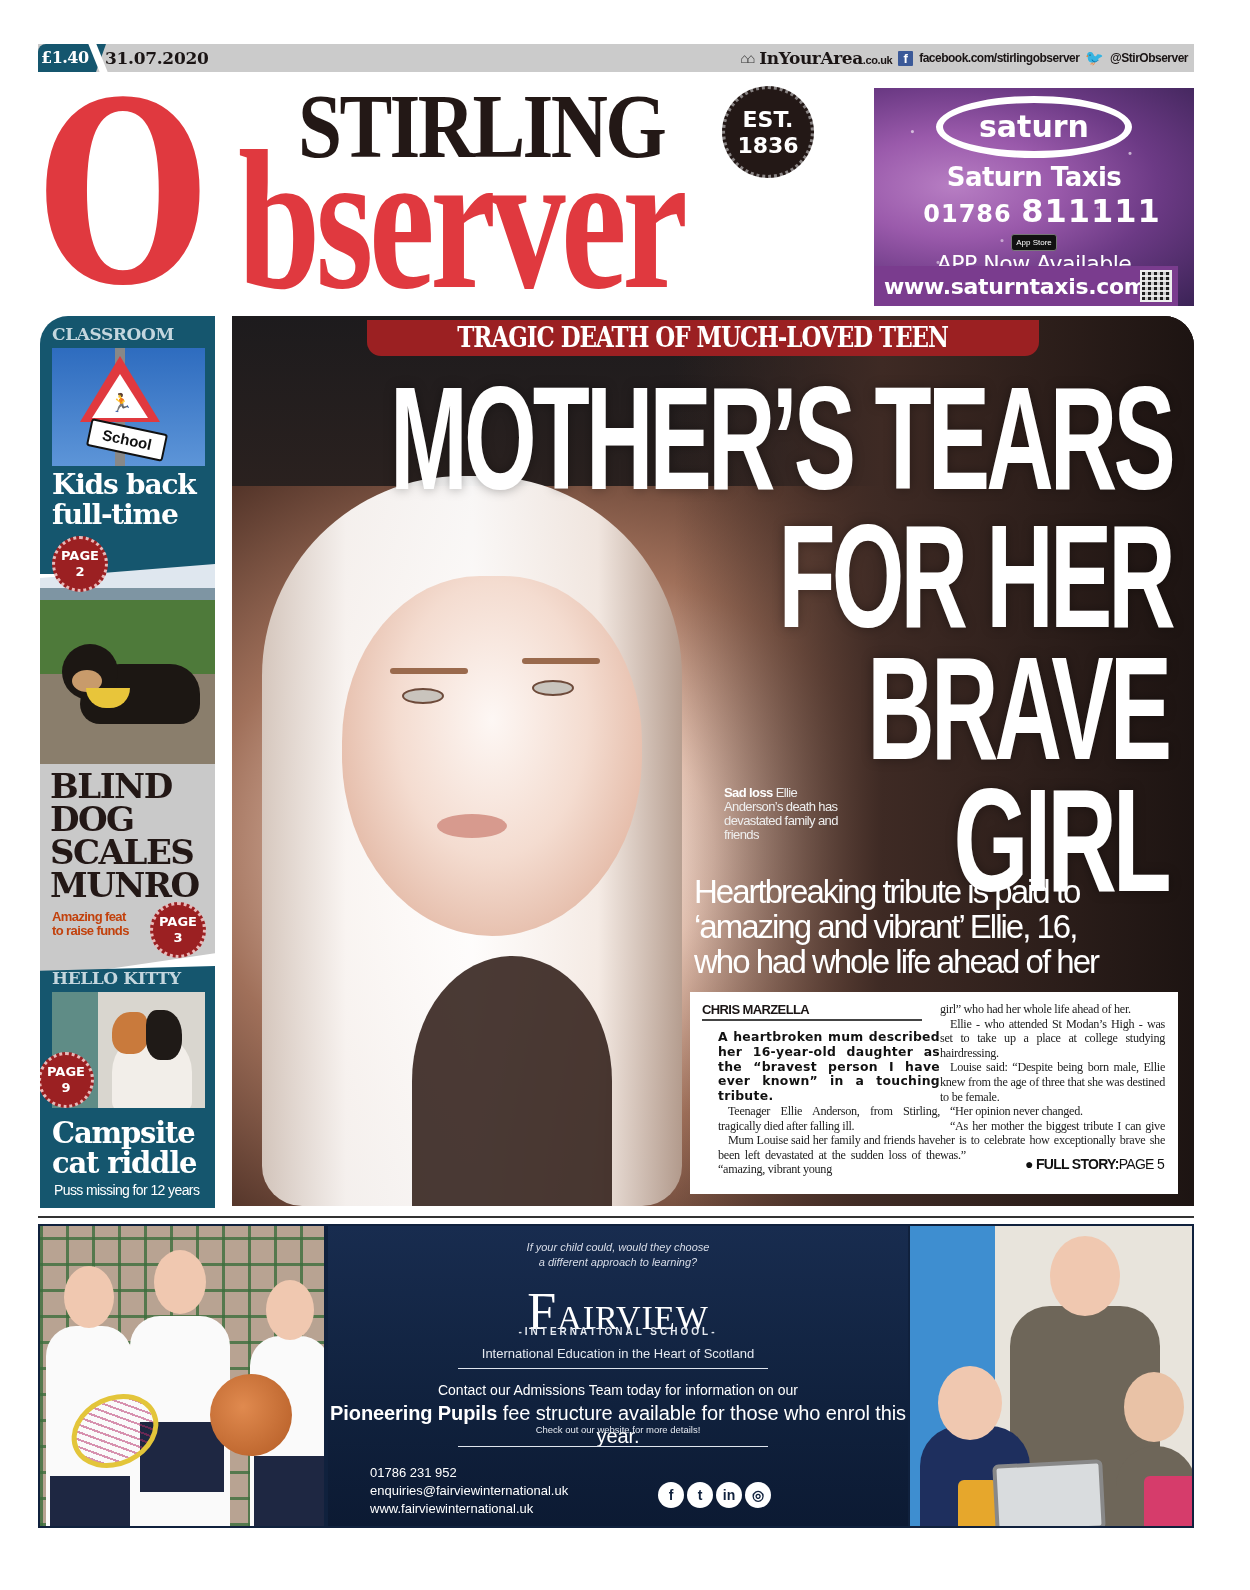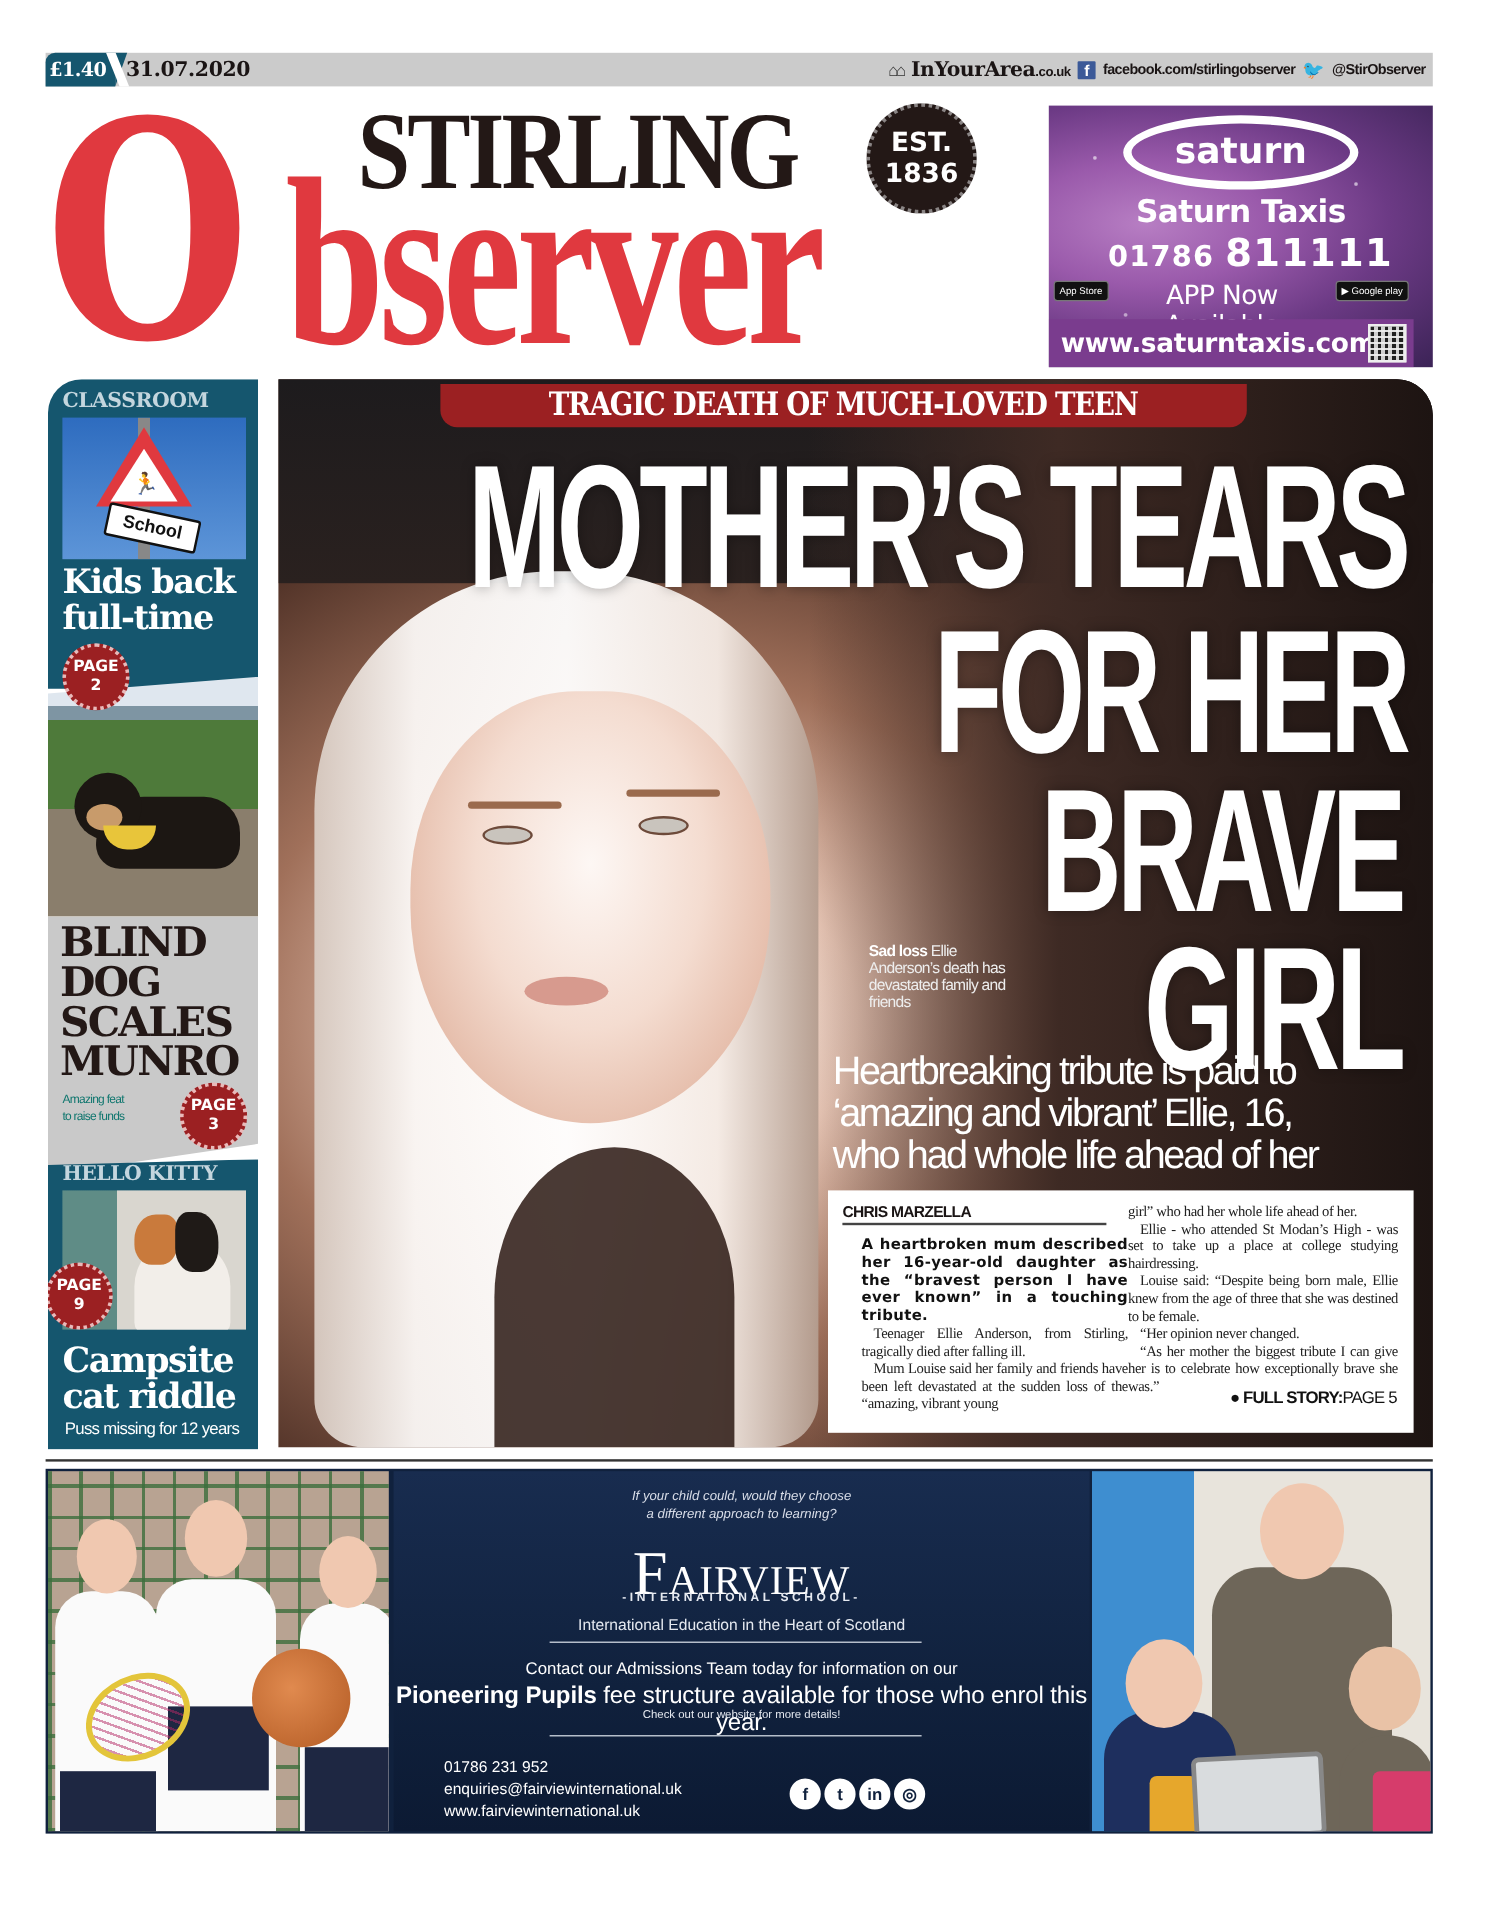--- a/index.html
+++ b/index.html
@@ -42,21 +42,21 @@
      radial-gradient(circle at 12% 20%, rgba(255,255,255,.6) 0 1px, transparent 2px),
      radial-gradient(circle at 40% 70%, rgba(255,255,255,.5) 0 1px, transparent 2px),
      radial-gradient(circle at 80% 30%, rgba(255,255,255,.6) 0 1px, transparent 2px),
      radial-gradient(circle at 70% 55%, rgba(255,255,255,.4) 0 1px, transparent 2px),
      radial-gradient(circle at 20% 80%, rgba(255,255,255,.5) 0 1px, transparent 2px); }
   .saturn-logo { position: absolute; left: 62px; top: 8px; width: 196px; height: 62px; border: 7px solid #fff; border-radius: 50%;
     font-family: "DejaVu Sans", sans-serif; font-size: 30px; font-weight: bold; line-height: 48px; color: #fff; }
   .saturn-name { position: absolute; left: 0; right: 0; top: 74px; font-size: 26px; font-weight: bold; font-family: "DejaVu Sans", sans-serif; letter-spacing: -0.5px; }
   .saturn-phone { position: absolute; left: 16px; right: 0; top: 104px; font-size: 24px; font-weight: bold; font-family: "DejaVu Sans", sans-serif; letter-spacing: 1px; }
   .saturn-phone b { font-size: 32px; }
-  .saturn-app { position: absolute; left: 4px; right: 20px; top: 146px; display: flex; align-items: flex-start; justify-content: space-between; }
+  .saturn-app { position: absolute; left: 4px; right: 4px; top: 146px; display: flex; align-items: center; justify-content: space-between; flex-direction: column; }
   .store-badge { background: #111; color: #fff; font-size: 8px; padding: 3px 4px; border-radius: 3px; border: 1px solid #777; white-space: nowrap; }
   .app-now { font-size: 22px; font-family: "DejaVu Sans", sans-serif; letter-spacing: -0.5px; }
   .saturn-url { position: absolute; left: 0; right: 16px; bottom: 0; height: 40px; background: #7a3c8e; display: flex; align-items: center; padding-left: 10px; }
   .saturn-url span { font-size: 22px; font-family: "DejaVu Sans", sans-serif; font-weight: bold; letter-spacing: -0.3px; }
   .qr { position: absolute; right: 6px; bottom: 4px; width: 32px; height: 32px; background:
      repeating-linear-gradient(0deg, #222 0 3px, #eee 3px 5px), #eee; border: 2px solid #eee;
      background-blend-mode: multiply; }
   .qr:before { content: ""; position: absolute; inset: 0; background: repeating-linear-gradient(90deg, transparent 0 3px, rgba(238,238,238,.85) 3px 6px); }
 
   
@@ -74,21 +74,21 @@
   .page-badge { position: absolute; width: 56px; height: 56px; border-radius: 50%; background: #9b2022; border: 3px dotted #e9b9b9; color: #fff;
     text-align: center; font-family: "DejaVu Sans", sans-serif; font-weight: bold; font-size: 13px; line-height: 16px; padding-top: 9px; }
   .dog-photo { position: absolute; left: 0; top: 248px; width: 175px; height: 200px; overflow: hidden;
     background: linear-gradient(180deg, #dfe7ef 0 12%, #7e95a3 12% 18%, #4e7a3a 18% 55%, #8a7e6c 55% 100%); clip-path: polygon(0 7%, 100% 0, 100% 100%, 0 100%); }
   .dog-body { position: absolute; left: 40px; top: 100px; width: 120px; height: 60px; background: #1c1713; border-radius: 40px 30px 20px 20px; }
   .dog-head { position: absolute; left: 22px; top: 80px; width: 56px; height: 56px; background: #1c1713; border-radius: 50%; }
   .dog-muzzle { position: absolute; left: 32px; top: 106px; width: 30px; height: 22px; background: #c89b6b; border-radius: 50%; }
   .bandana { position: absolute; left: 46px; top: 124px; width: 44px; height: 20px; background: #e8c53a; border-radius: 0 0 20px 20px; }
   .rail-grey { position: absolute; left: 0; top: 448px; width: 175px; height: 215px; background: #c9c9c9; clip-path: polygon(0 0, 100% 0, 100% 88%, 0 100%); }
   .rail-hl-dark { position: absolute; left: 10px; font-family: "DejaVu Serif", serif; font-weight: bold; color: #231816; font-size: 34px; line-height: 33px; letter-spacing: -1.5px; }
-  .rail-sub { position: absolute; left: 12px; font-size: 10px; line-height: 14px; color: #0f766e; letter-spacing: -0.6px; }
+  .rail-sub { position: absolute; left: 12px; font-size: 13px; line-height: 14px; color: #c2410c; letter-spacing: -0.6px; font-weight: bold; }
   .rail-blue2 { position: absolute; left: 0; top: 650px; width: 175px; height: 242px; background: #15566e; clip-path: polygon(0 2%, 100% 0, 100% 100%, 0 100%); }
   .cat-photo { position: absolute; left: 12px; top: 676px; width: 153px; height: 116px; overflow: hidden; background: linear-gradient(90deg, #5f8c86 0 30%, #d9d6cf 30% 100%); }
   .cat-body { position: absolute; left: 60px; top: 40px; width: 80px; height: 80px; background: #f2eee9; border-radius: 40px 40px 10px 10px; }
   .cat-patch1 { position: absolute; left: 60px; top: 20px; width: 36px; height: 42px; background: #c97a3c; border-radius: 50% 30% 40% 40%; }
   .cat-patch2 { position: absolute; left: 94px; top: 18px; width: 36px; height: 50px; background: #1f1a17; border-radius: 30% 50% 40% 40%; }
   .rail-foot { position: absolute; left: 14px; font-size: 14px; color: #fff; letter-spacing: -0.6px; }
 
   
   .lead { position: absolute; left: 232px; top: 316px; width: 962px; height: 890px; overflow: hidden; border-top-right-radius: 30px;
     background: radial-gradient(ellipse at 33% 60%, #f7eee9 0%, #e9c7b6 18%, #a0705a 38%, #4a2d23 62%, #1f1412 100%); }

